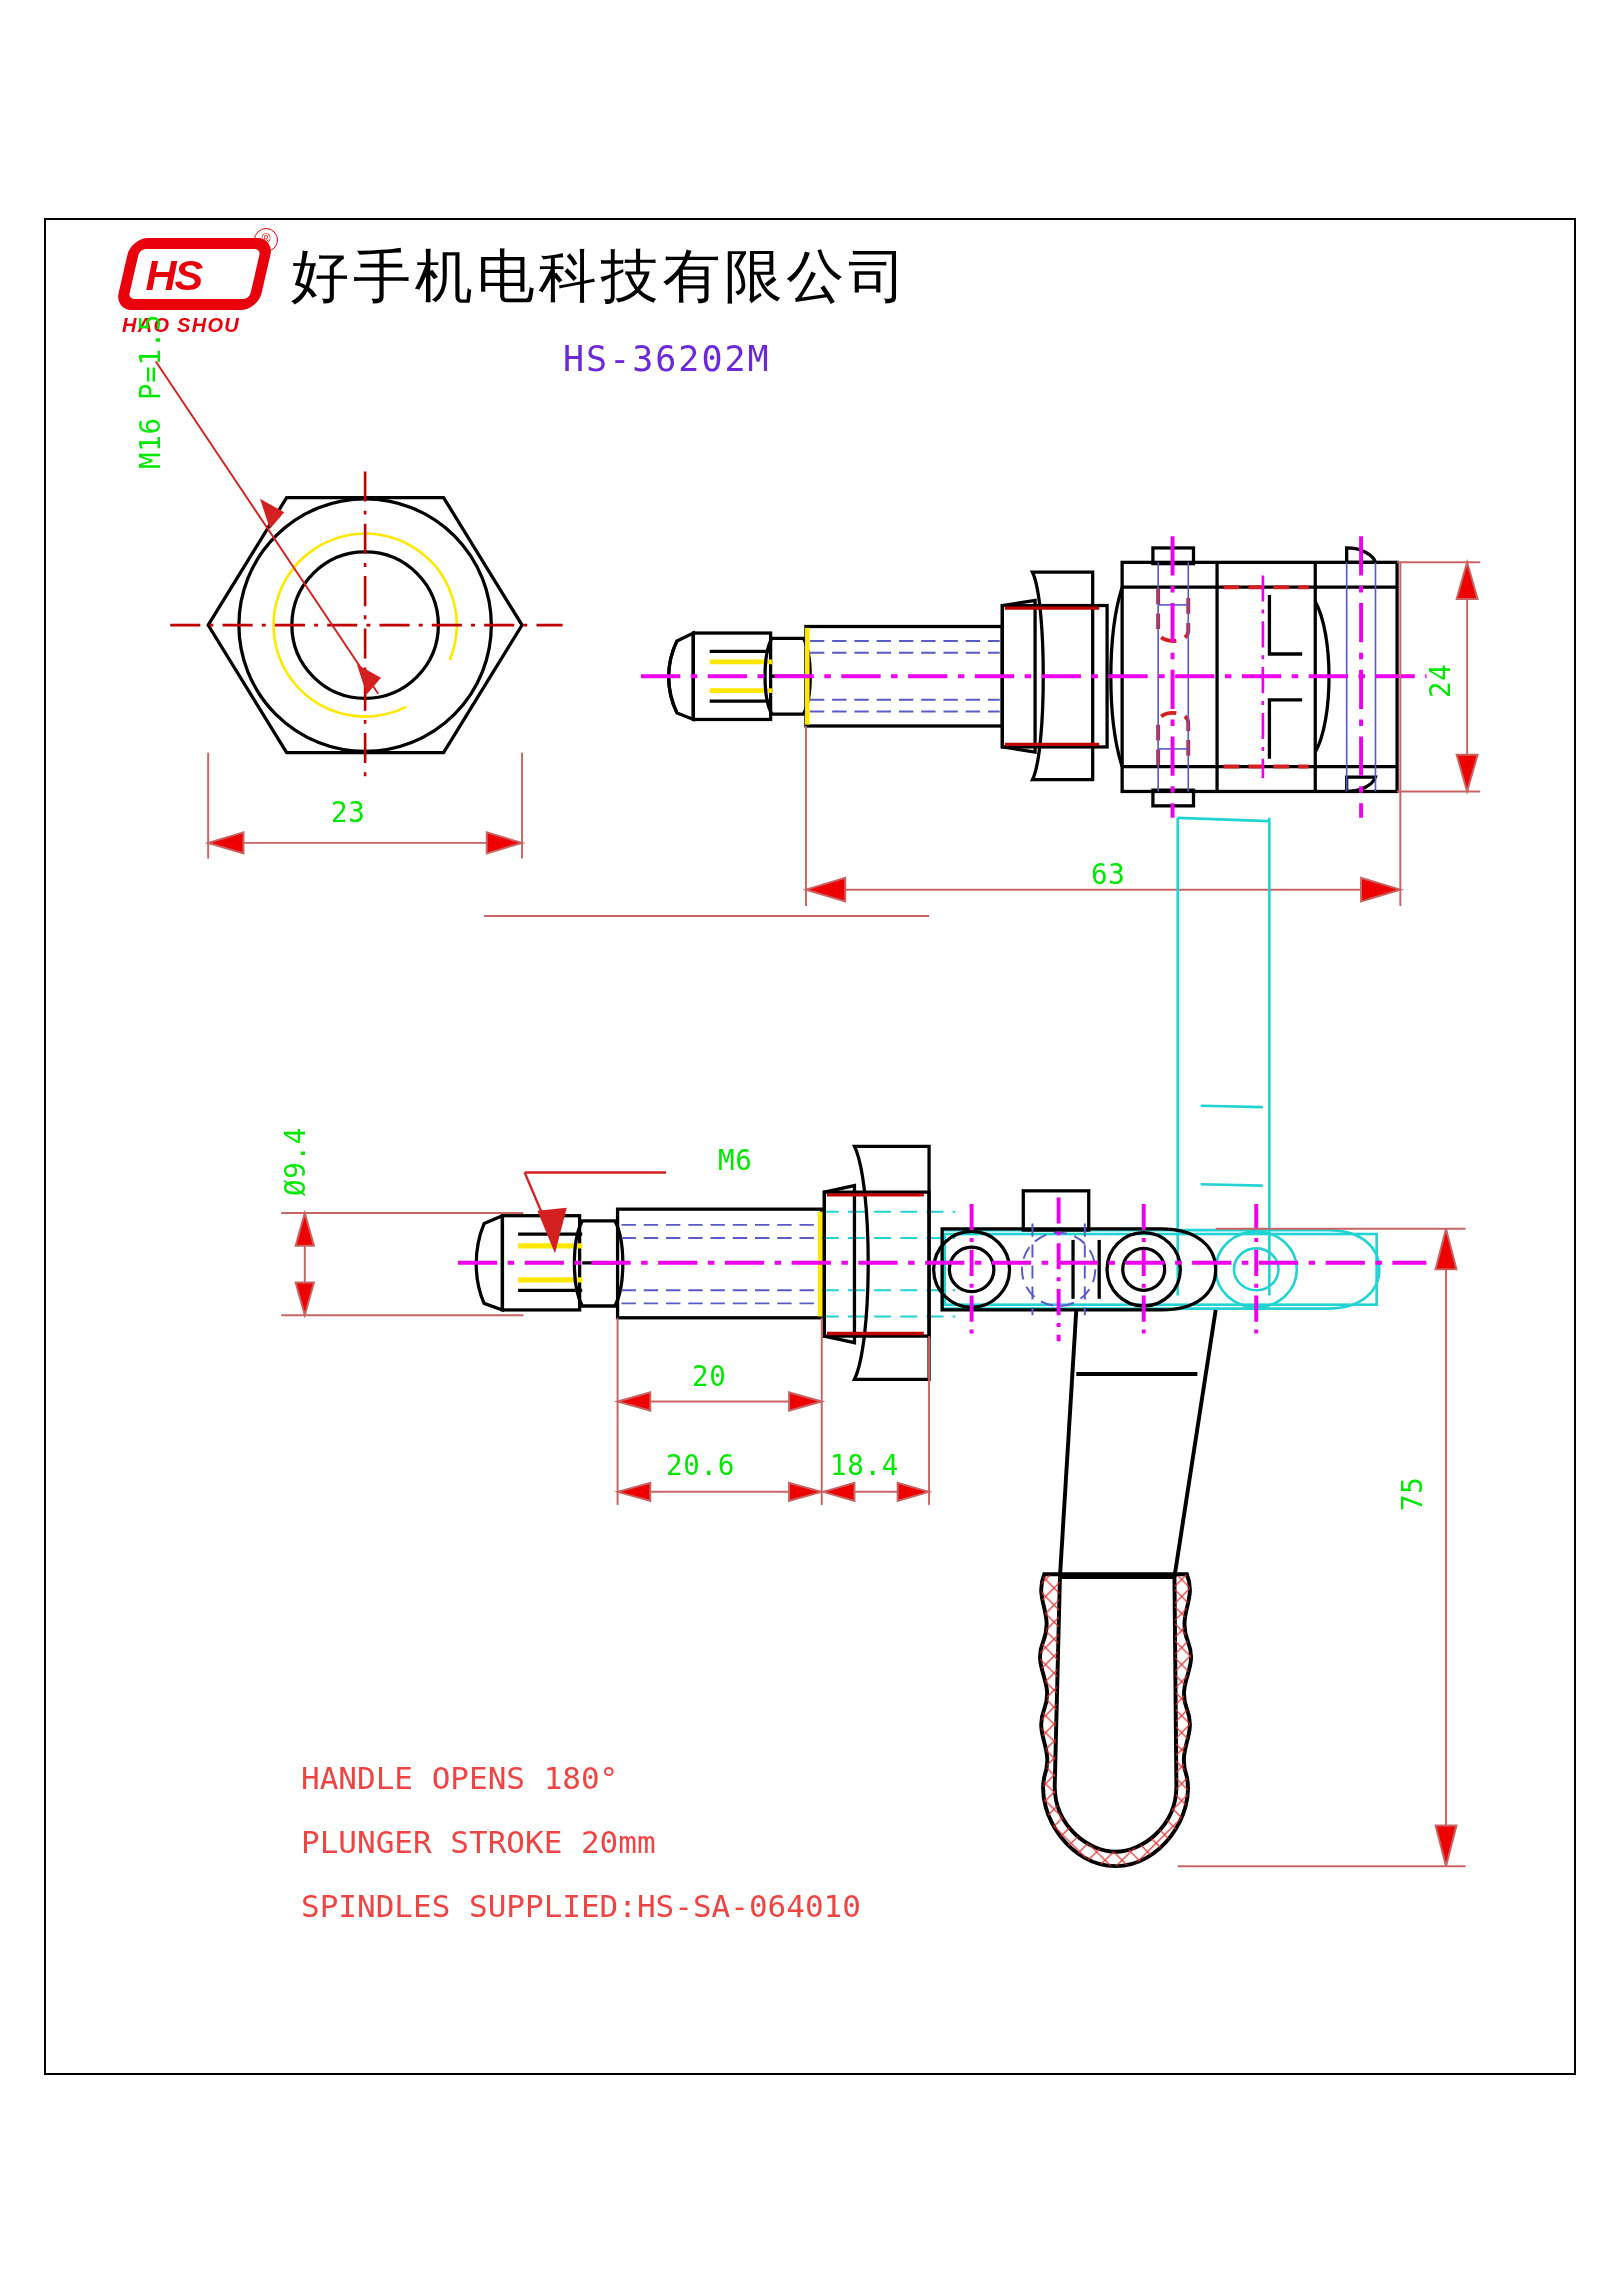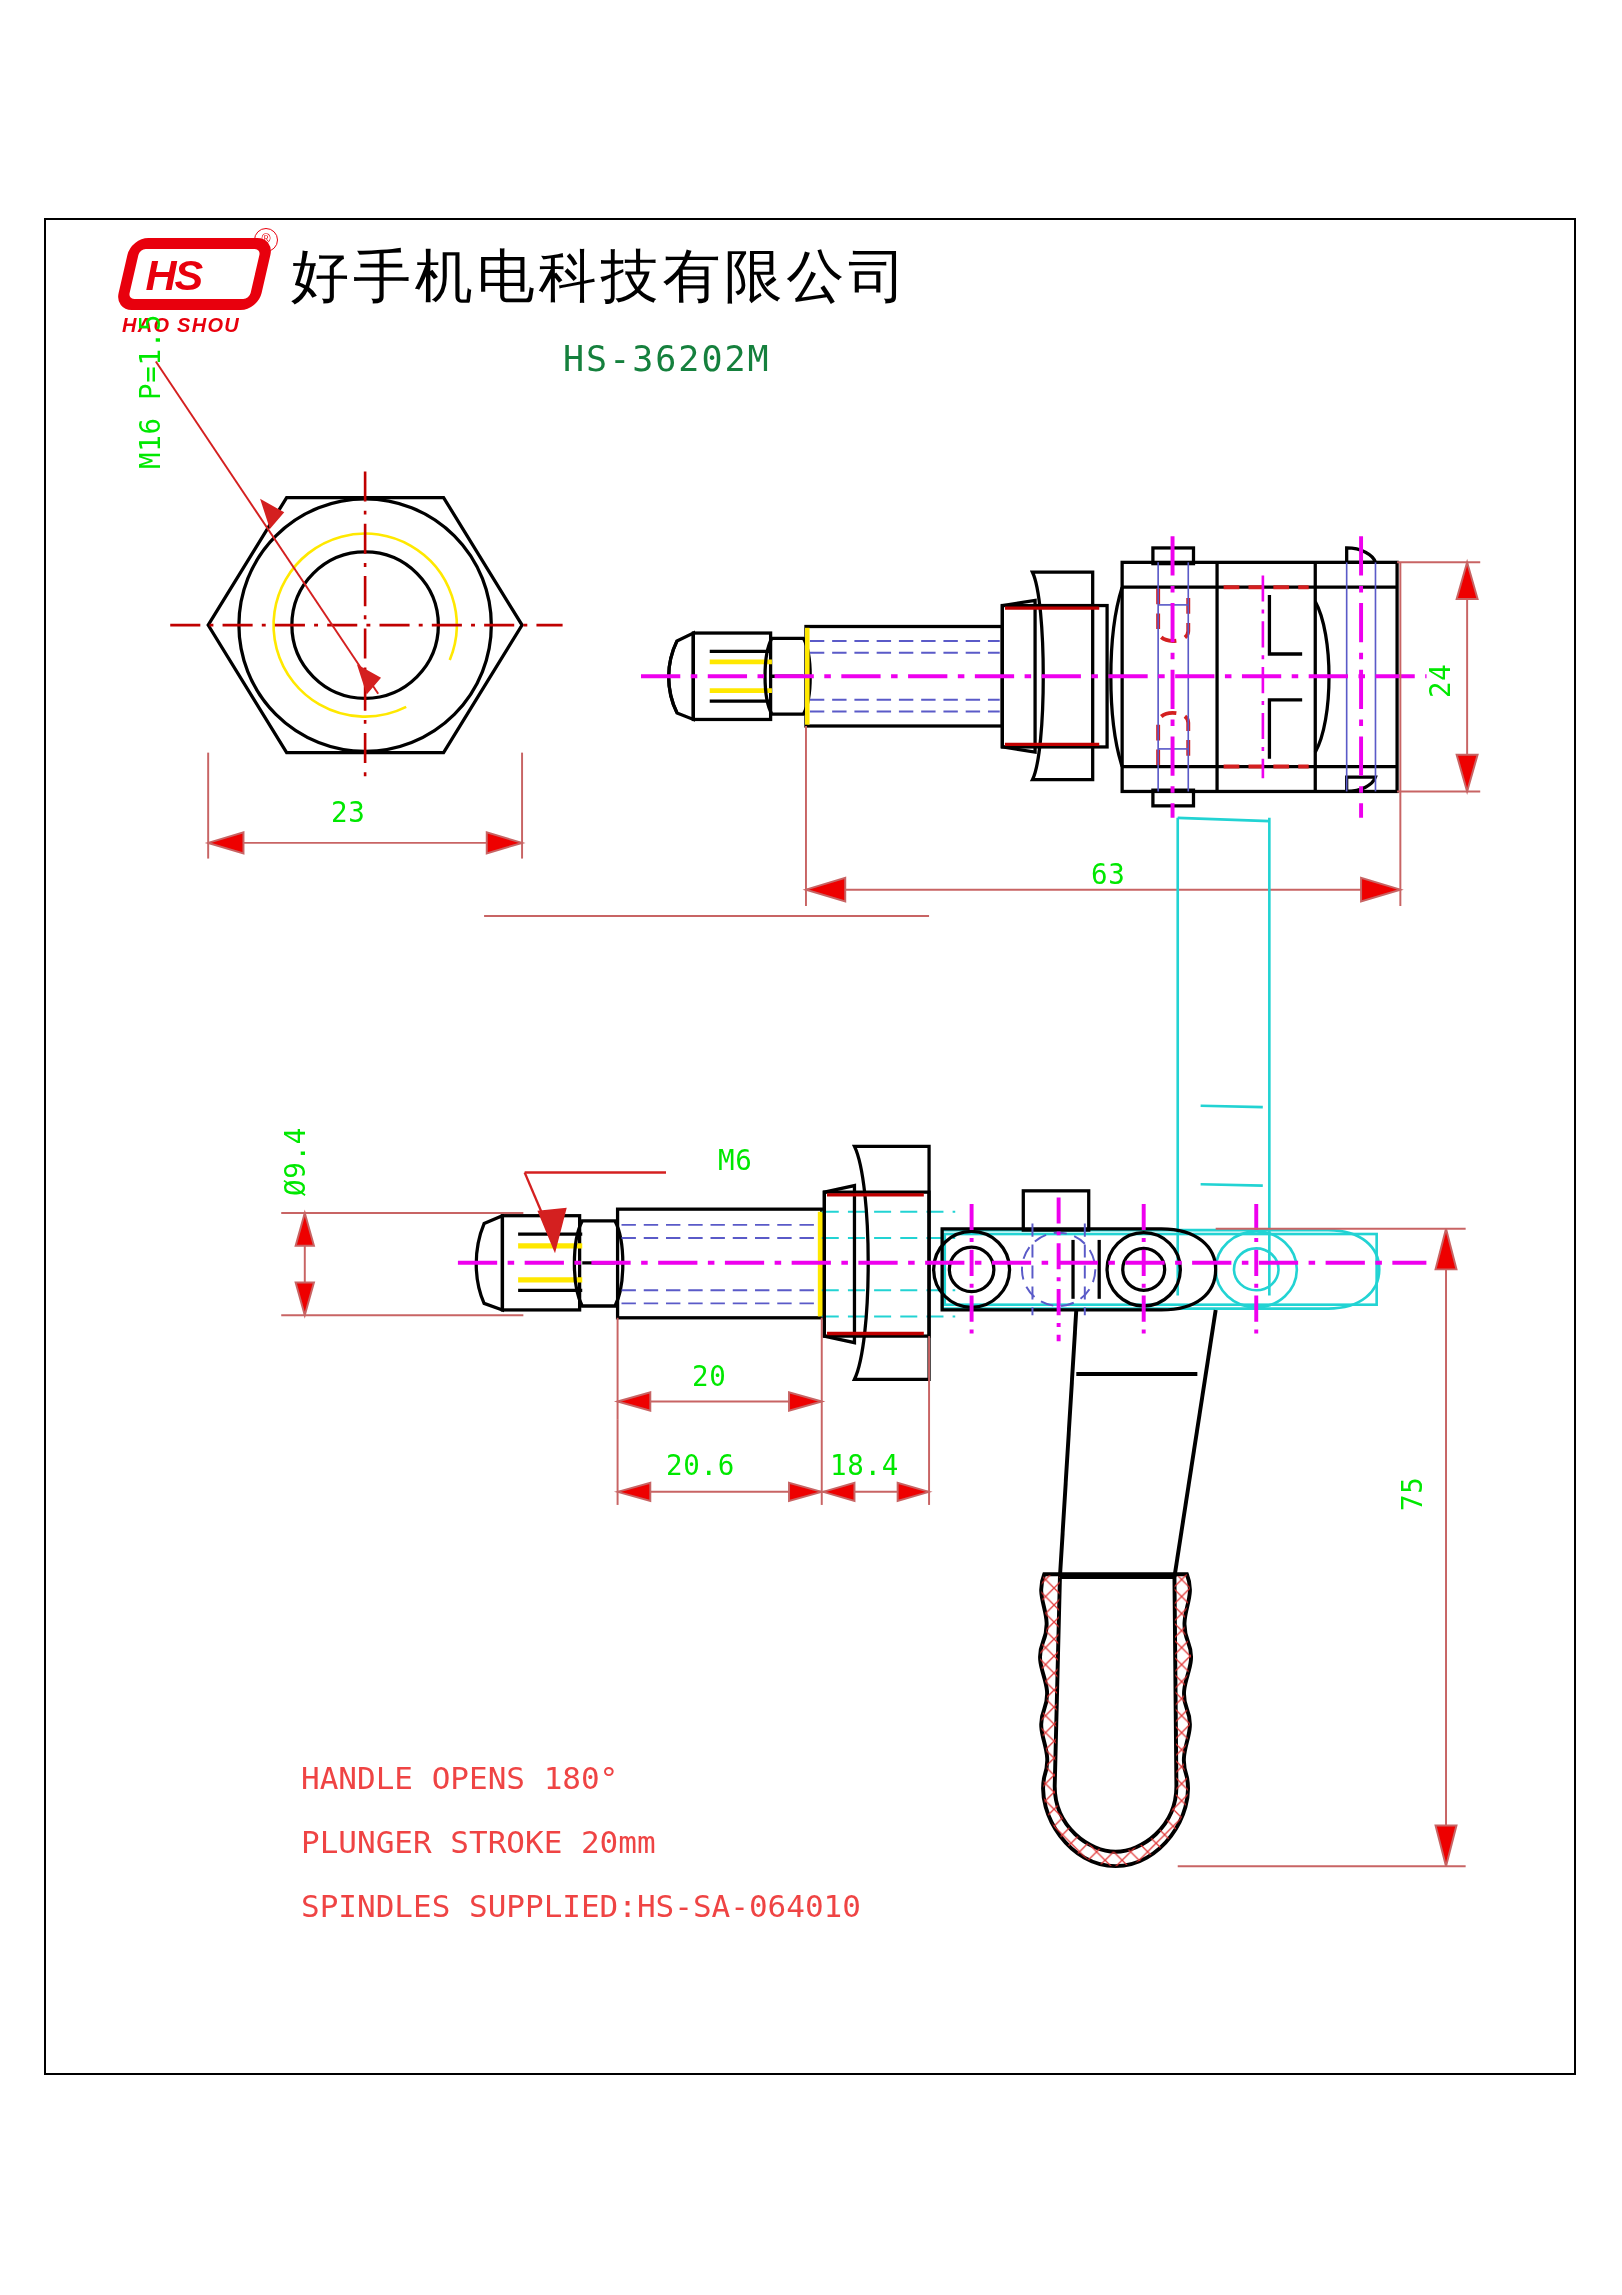--- a/index.html
+++ b/index.html
@@ -23,21 +23,21 @@
       color:#e8000d;font-weight:bold;font-style:italic;font-size:43px;
       line-height:46px;letter-spacing:-2px;
       font-family:"Liberation Sans",sans-serif;}
   #logo-reg{position:absolute;left:136px;top:-1.3px;width:22px;height:22px;
       border:1.3px solid #e8000d;border-radius:50%;color:#e8000d;font-size:12.4px;
       line-height:21px;text-align:center;}
   #logo-sub{position:absolute;left:3.9px;top:85px;color:#e8000d;font-weight:bold;
       font-style:italic;font-size:20px;letter-spacing:1.3px;white-space:nowrap;}
   #company-cn{position:absolute;left:173px;top:11.8px;color:#000000;font-size:58px;
       letter-spacing:3.9px;white-space:nowrap;font-family:"DejaVu Sans",sans-serif;}
-  #part-no{position:absolute;left:445px;top:113px;color:#15803d;font-size:35px;
+  #part-no{position:absolute;left:445px;top:113px;color:#6d28d9;font-size:35px;
       letter-spacing:2px;white-space:nowrap;font-family:"DejaVu Sans Mono",monospace;}
 
   
   .view{position:absolute;}
   svg{overflow:visible;display:block;}
 
   .dimtext{position:absolute;color:#00e800;font-size:27.5px;white-space:nowrap;
       font-family:"DejaVu Sans Mono",monospace;letter-spacing:0.7px;}
   .dimtext.rot{transform:rotate(-90deg);transform-origin:left top;}
 

